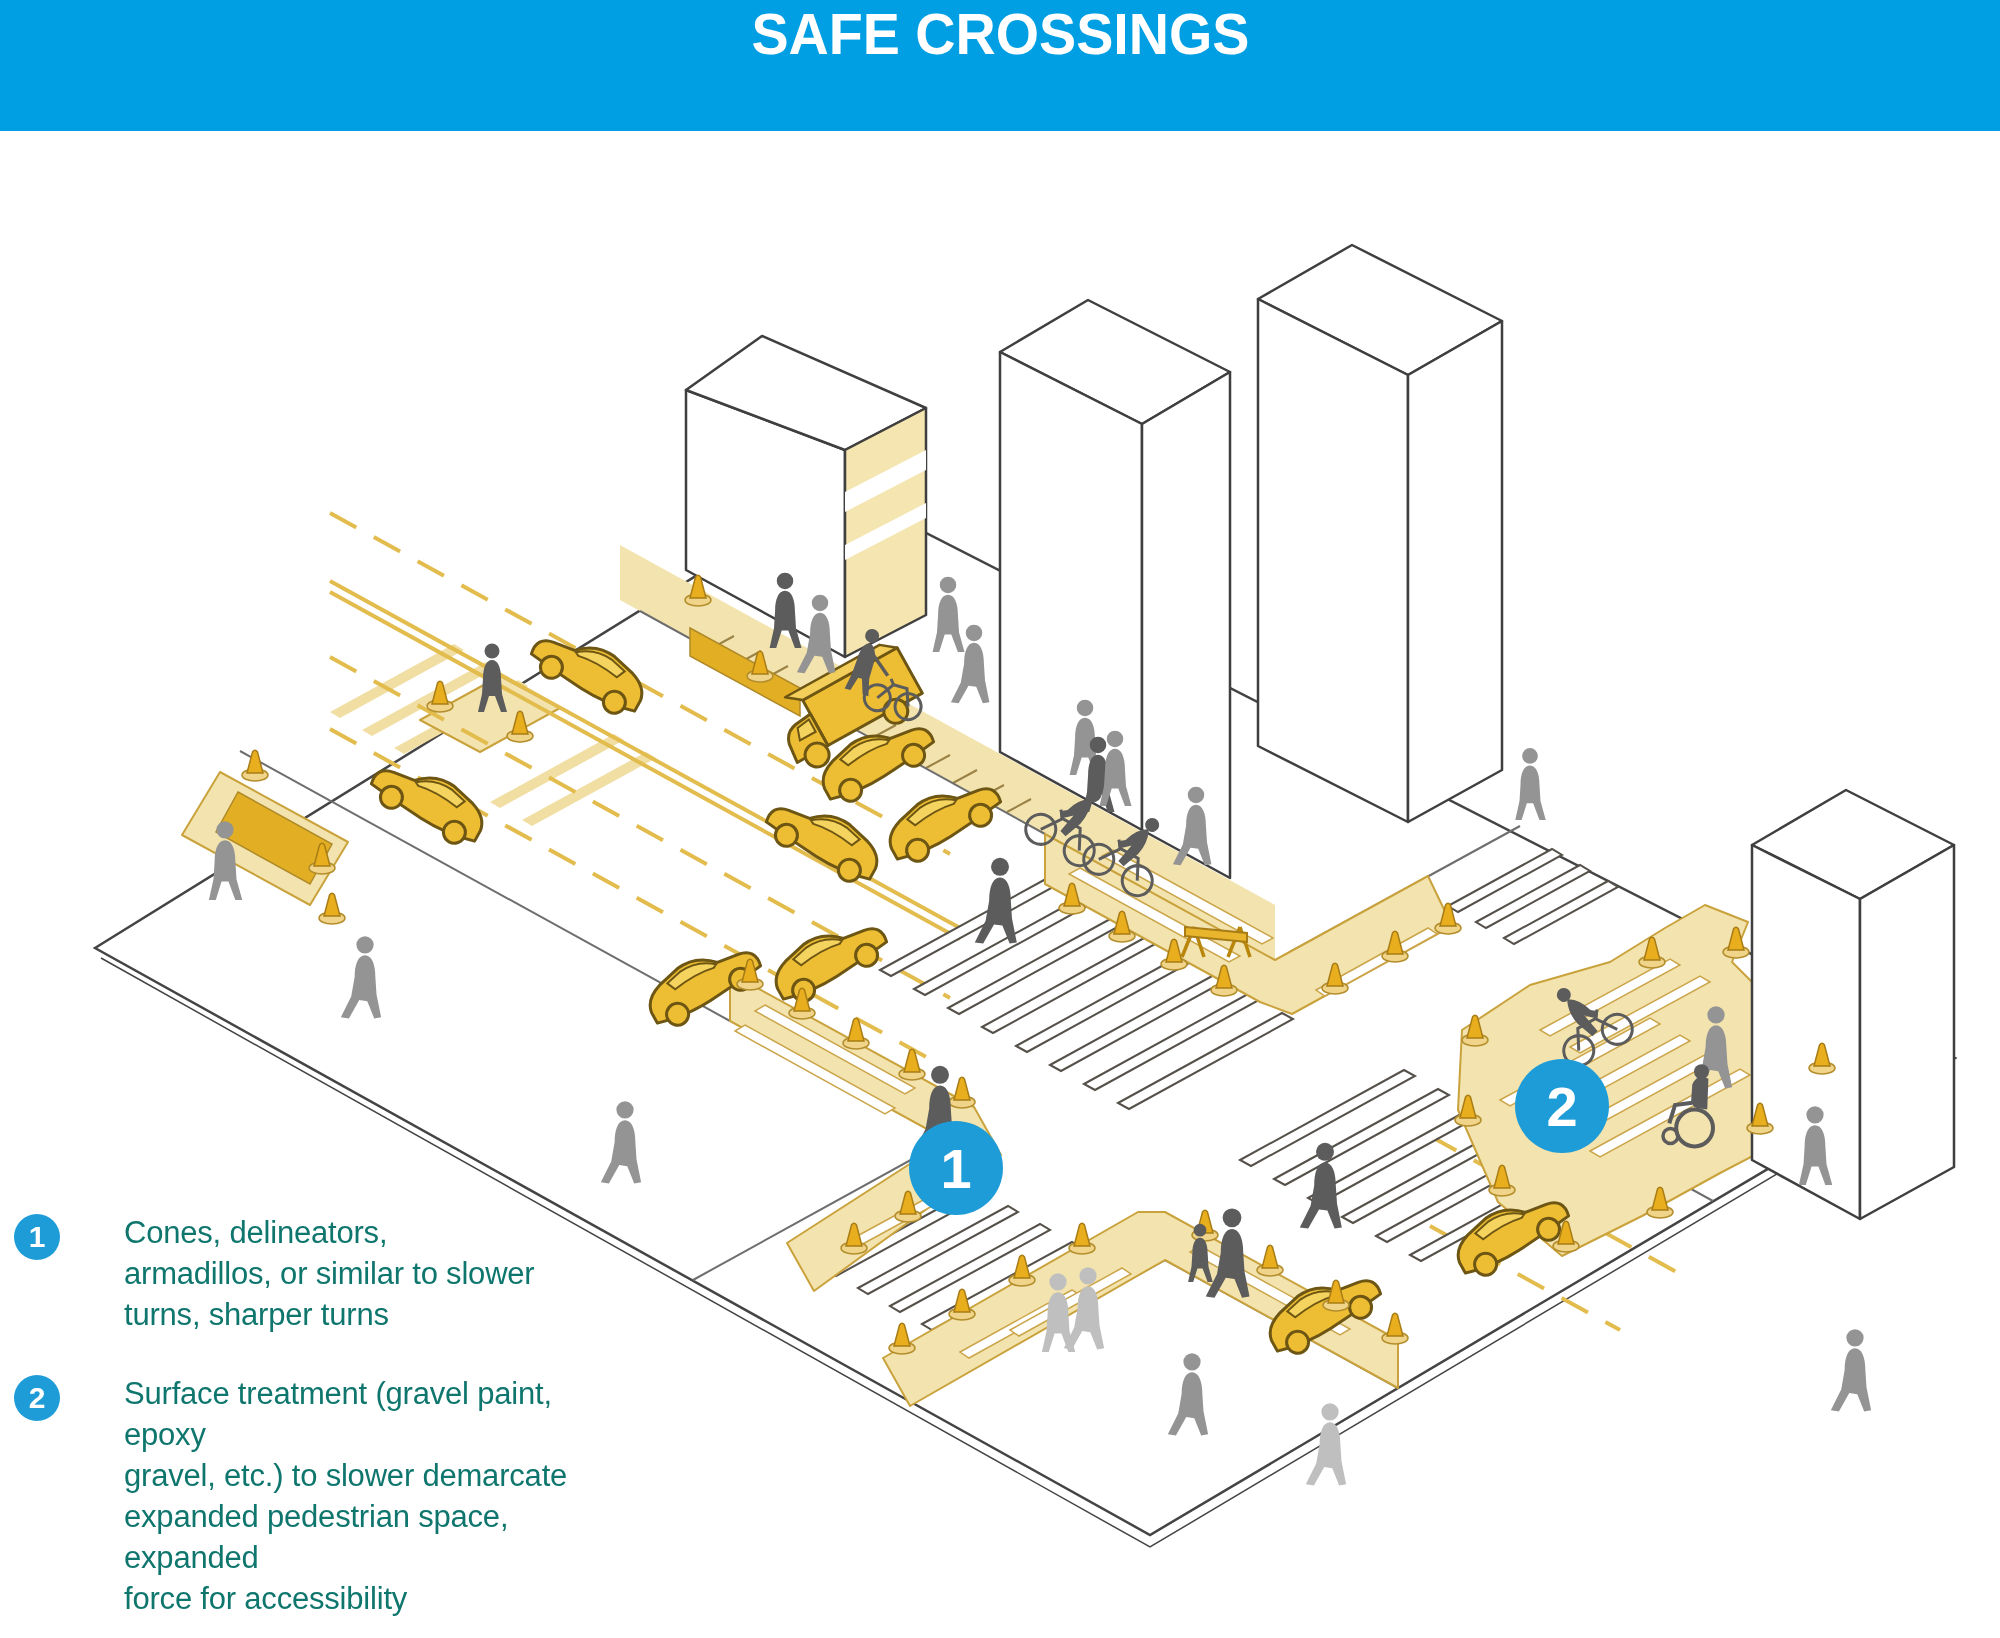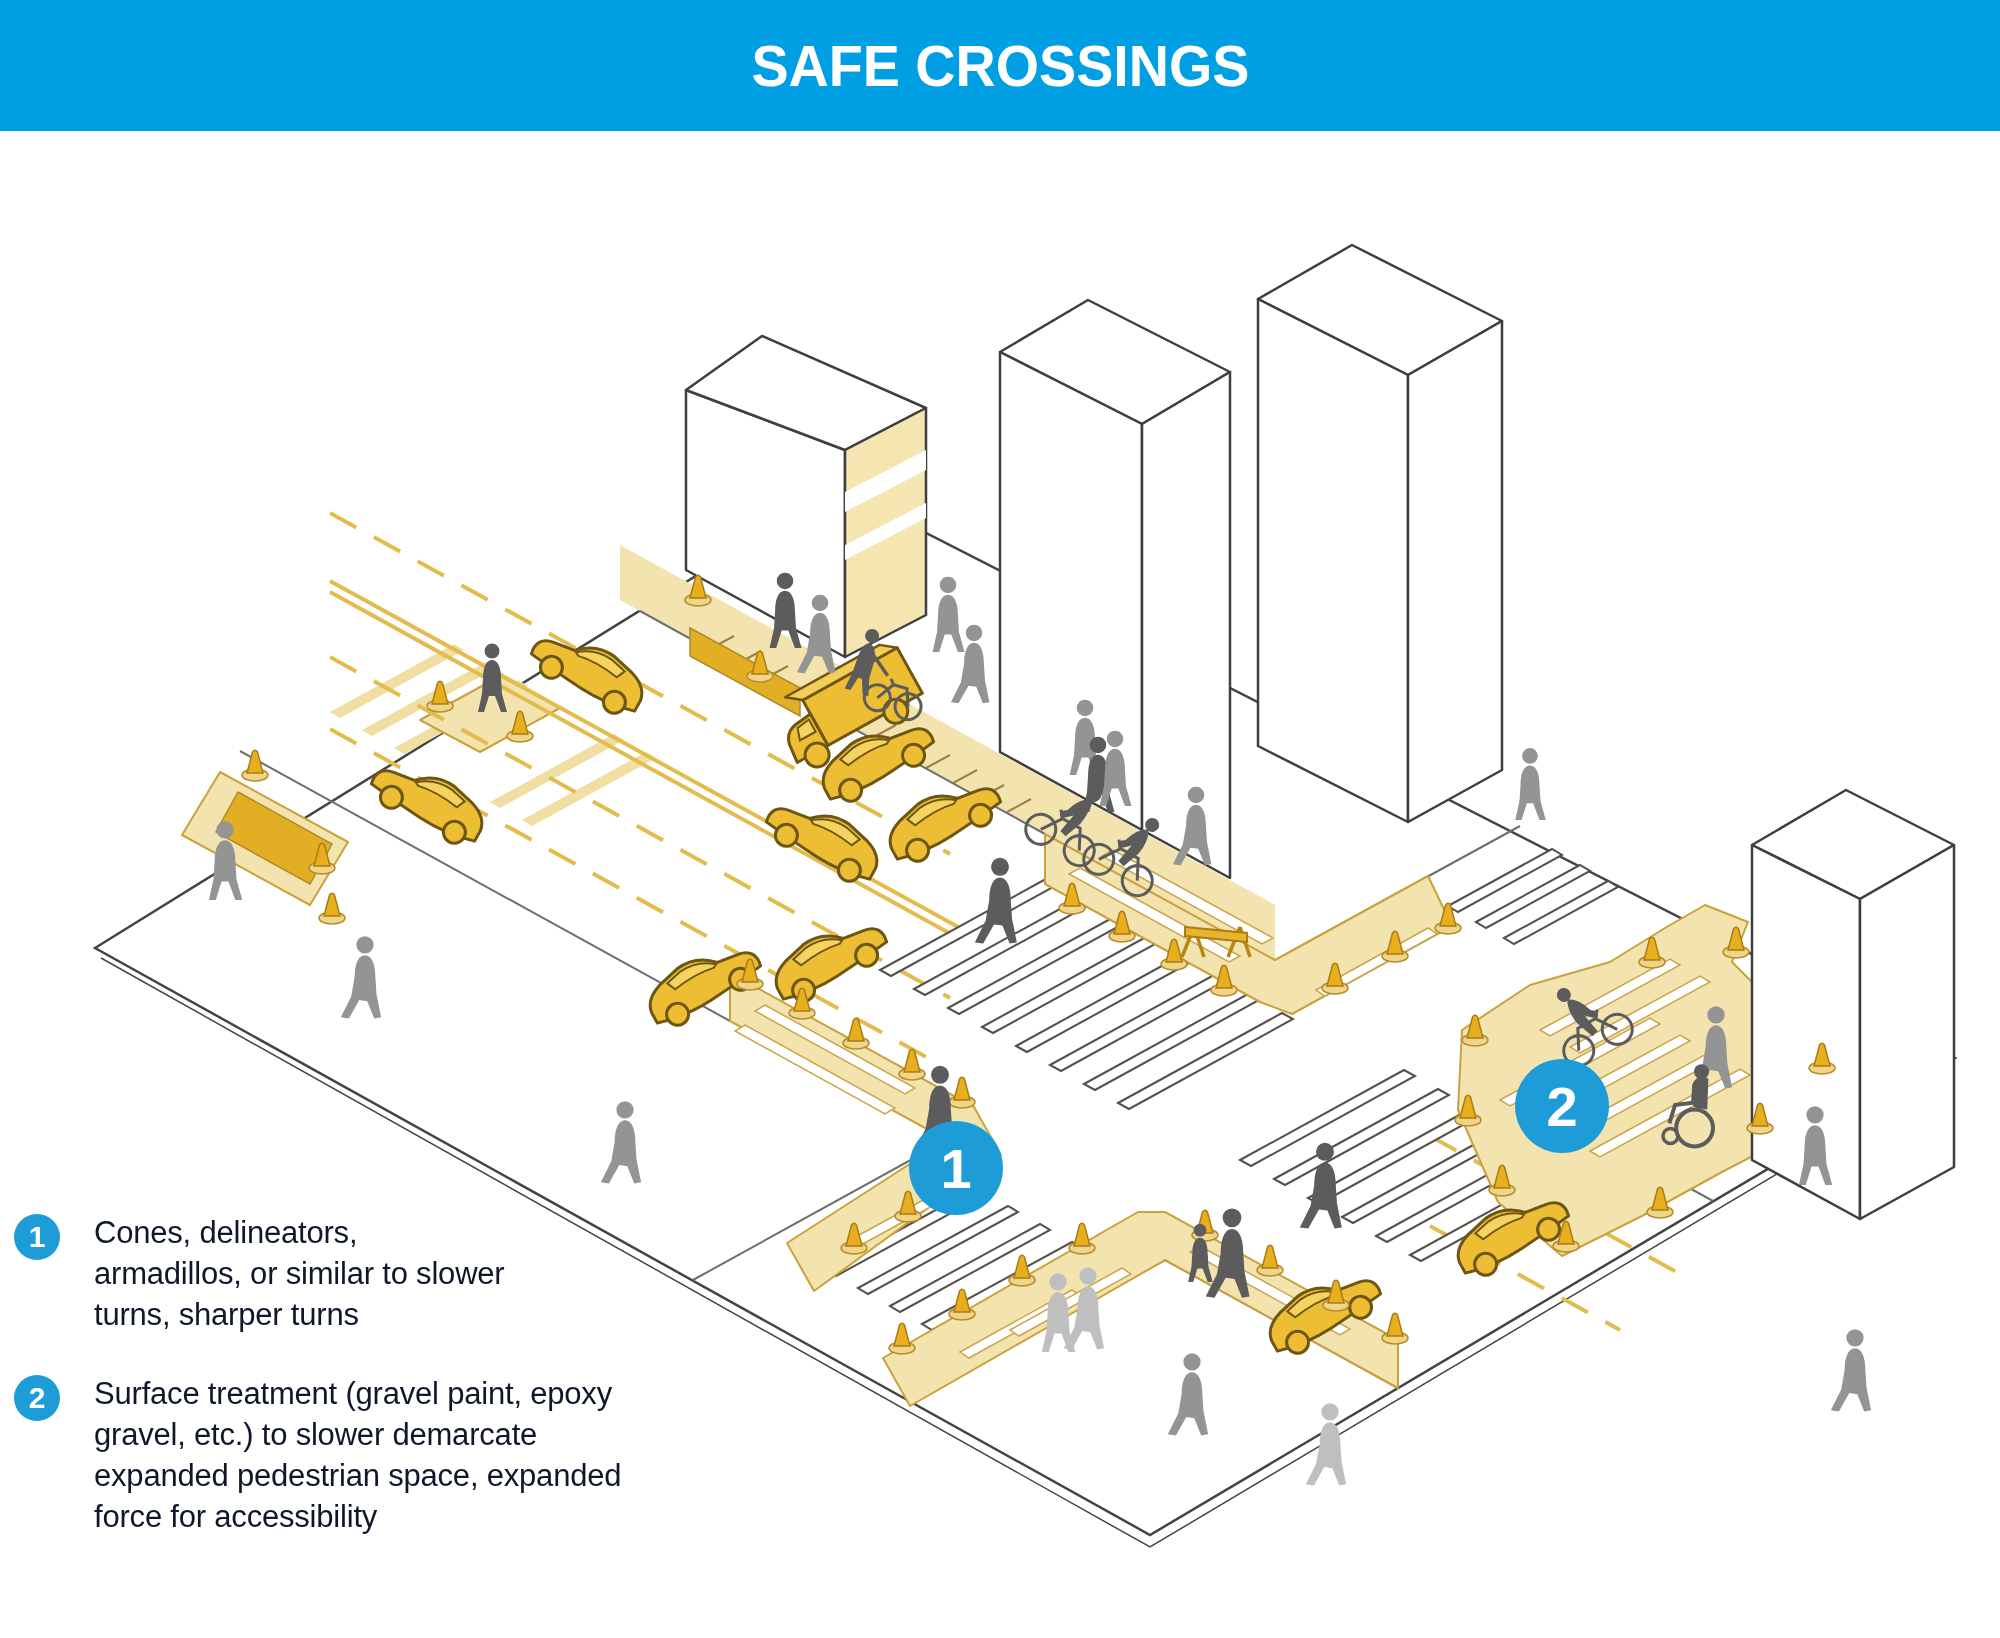--- a/index.html
+++ b/index.html
@@ -1,29 +1,29 @@
 <!DOCTYPE html>
 <html><head>
 <meta charset="utf-8">
 <style>
   html,body{margin:0;padding:0;background:#ffffff;}
   .page{position:relative;width:2000px;height:1638px;background:#ffffff;overflow:hidden;
         font-family:"Liberation Sans", sans-serif;}
   .banner{position:absolute;left:0;top:0;width:2000px;height:131px;background:#009FE4;
-          display:flex;align-items:center;justify-content:center;}
+          display:flex;justify-content:center;}
   .banner h1{margin:0;color:#ffffff;font-size:58px;font-weight:700;letter-spacing:0px;
              transform:scaleX(.96);}
   .scene-wrap{position:absolute;left:0;top:0;width:2000px;height:1638px;}
   .legend{position:absolute;left:14px;top:1212px;width:620px;}
   .legend-item{position:absolute;left:0;display:flex;align-items:flex-start;}
   .legend-item.item-2{top:161px;}
   .legend-num{flex:0 0 auto;width:46px;height:46px;border-radius:50%;background:#1E9CD8;
               color:#fff;font-weight:700;font-size:30px;display:flex;align-items:center;
               justify-content:center;margin-right:34px;margin-top:2px;}
-  .legend-text{color:#0f172a;font-size:31px;line-height:41px;letter-spacing:-0.2px;}
+  .legend-text{color:#0f766e;font-size:31px;line-height:41px;letter-spacing:-0.2px;margin-left:30px;}
   svg text.marker-label{font-family:"Liberation Sans",sans-serif;font-weight:700;
               font-size:56px;fill:#ffffff;text-anchor:middle;}
   .zb{fill:#ffffff;stroke:#55514A;stroke-width:2;}
   .rem{fill:#F1DEA3;stroke:none;}
   .ext{fill:#F3E4AF;stroke:#C9A23C;stroke-width:2;stroke-linejoin:round;}
   .tb{fill:#ffffff;stroke:#CBA54A;stroke-width:1.5;}
   .bld{fill:#ffffff;stroke:#3F3F3F;stroke-width:2.5;stroke-linejoin:round;}
   .curb{stroke:#6E6E6E;stroke-width:2;fill:none;}
   .lane{stroke:#E3BC4E;stroke-width:4;fill:none;}
 </style>

